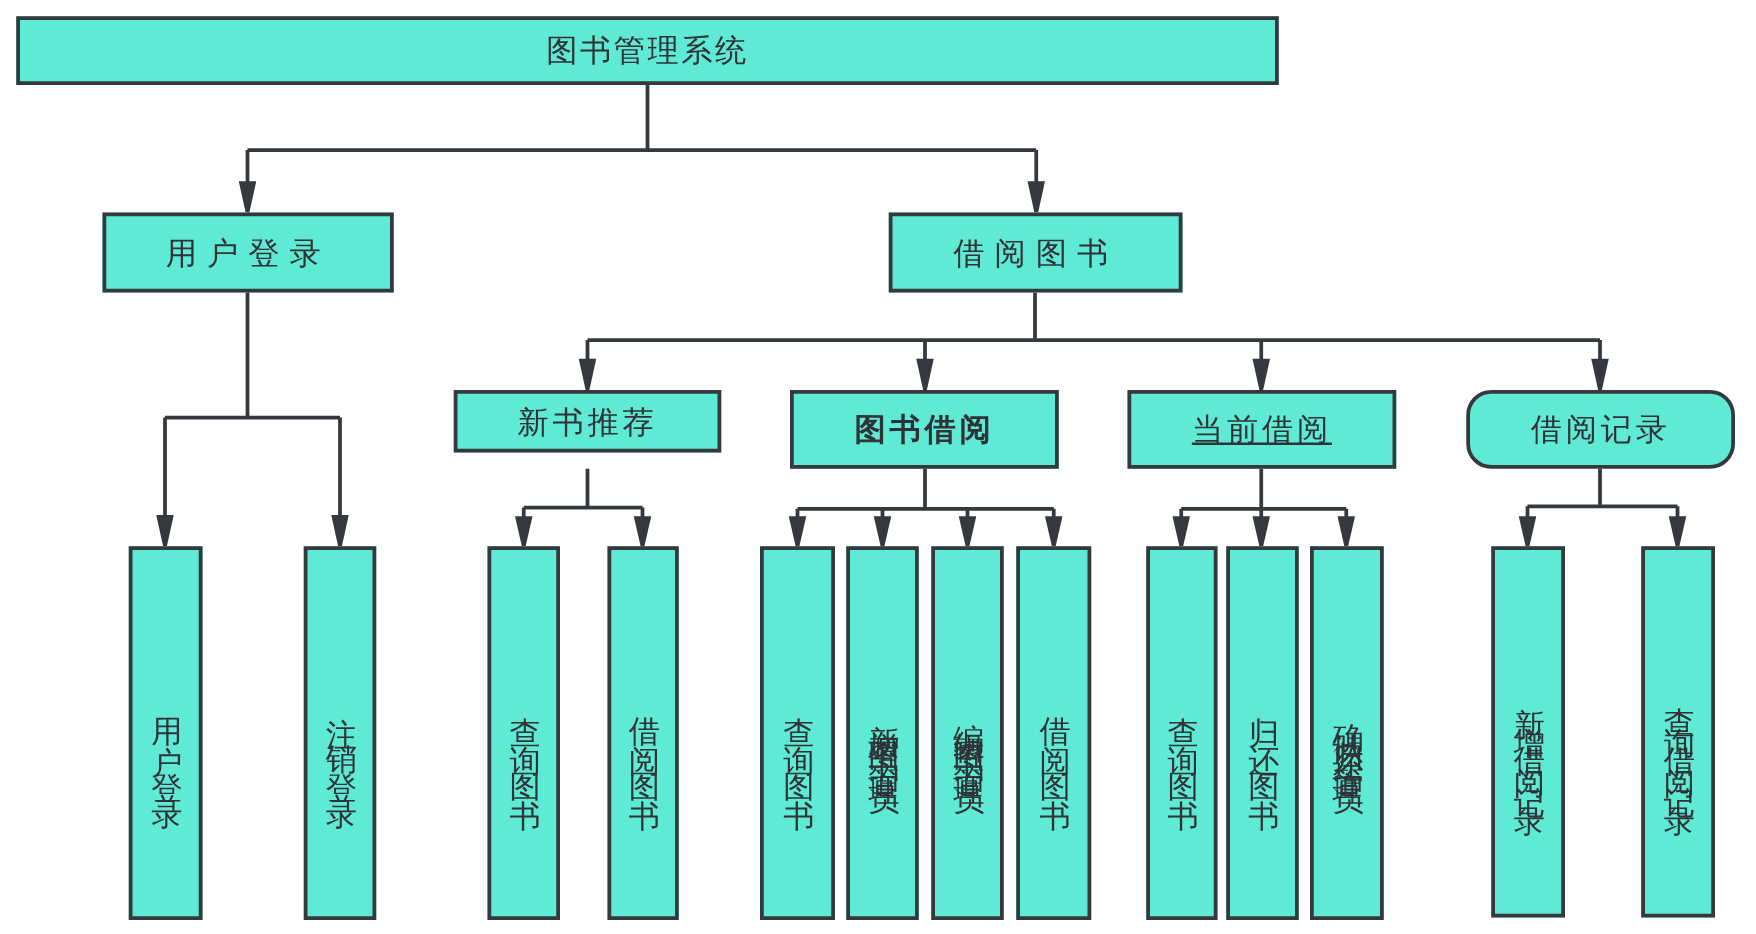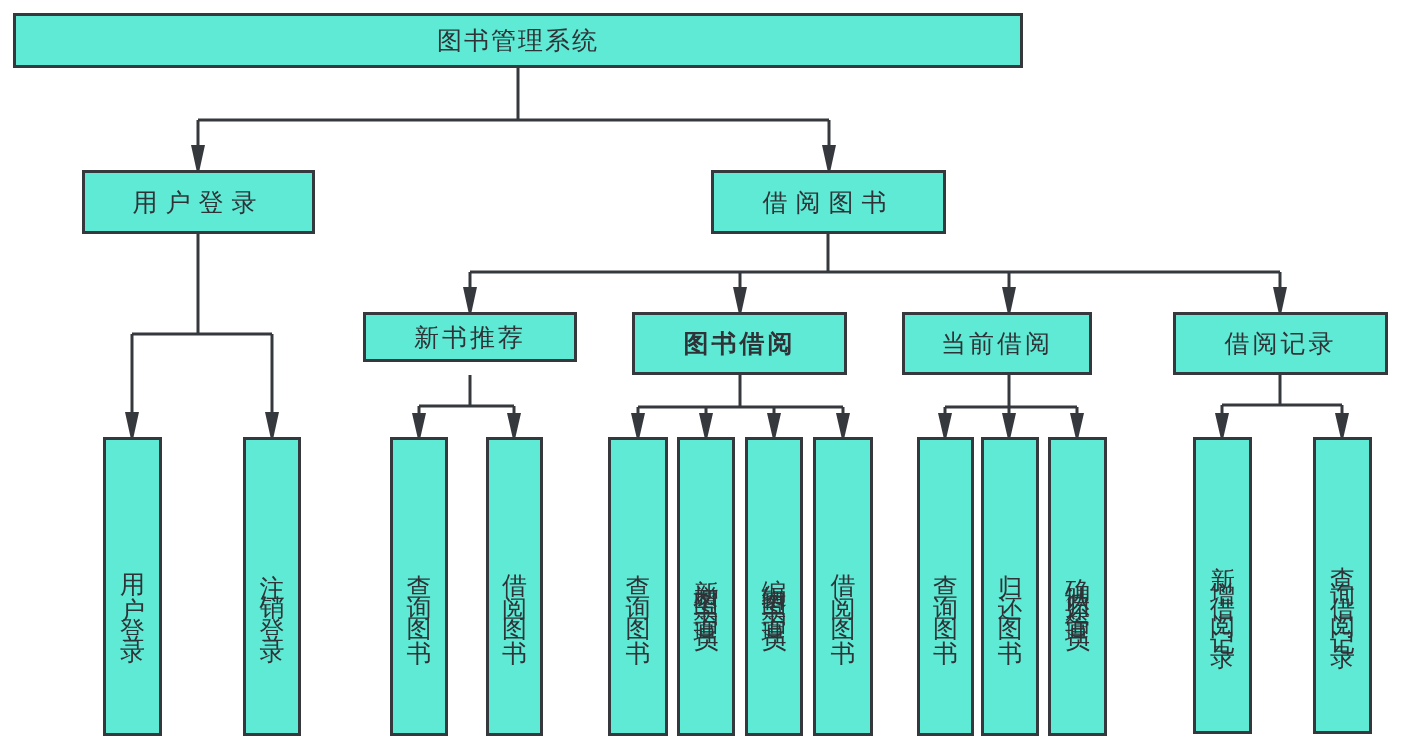--- a/index.html
+++ b/index.html
@@ -144,24 +144,24 @@
   <div class="box l2-node" style="left:711px; top:170px; width:235px; height:64px;">
     <span>借阅图书</span>
   </div>
 
   <div class="box l3-node" style="left:363px; top:312px; width:214px; height:50px;">
     <span>新书推荐</span>
   </div>
   <div class="box l3-node" style="left:632px; top:312px; width:215px; height:63px;font-weight:bold;">
     <span>图书借阅</span>
   </div>
-  <div class="box l3-node" style="left:902px; top:312px; width:190px; height:63px;">
+  <div class="box l3-node" style="left:902px; top:312px; width:215px; height:63px;text-decoration:underline;">
     <span>当前借阅</span>
   </div>
-  <div class="box l3-node" style="left:1173px; top:312px; width:215px; height:63px;">
+  <div class="box l3-node" style="left:1173px; top:312px; width:215px; height:63px;border-radius:20px;">
     <span>借阅记录</span>
   </div>
 
   <div class="box leaf" style="left:103px; top:437px; width:59px; height:299px;">
     <span class="vt gap4">用户登录</span>
   </div>
   <div class="box leaf" style="left:243px; top:437px; width:58px; height:299px;">
     <span class="vt gap4">注销登录</span>
   </div>
 

